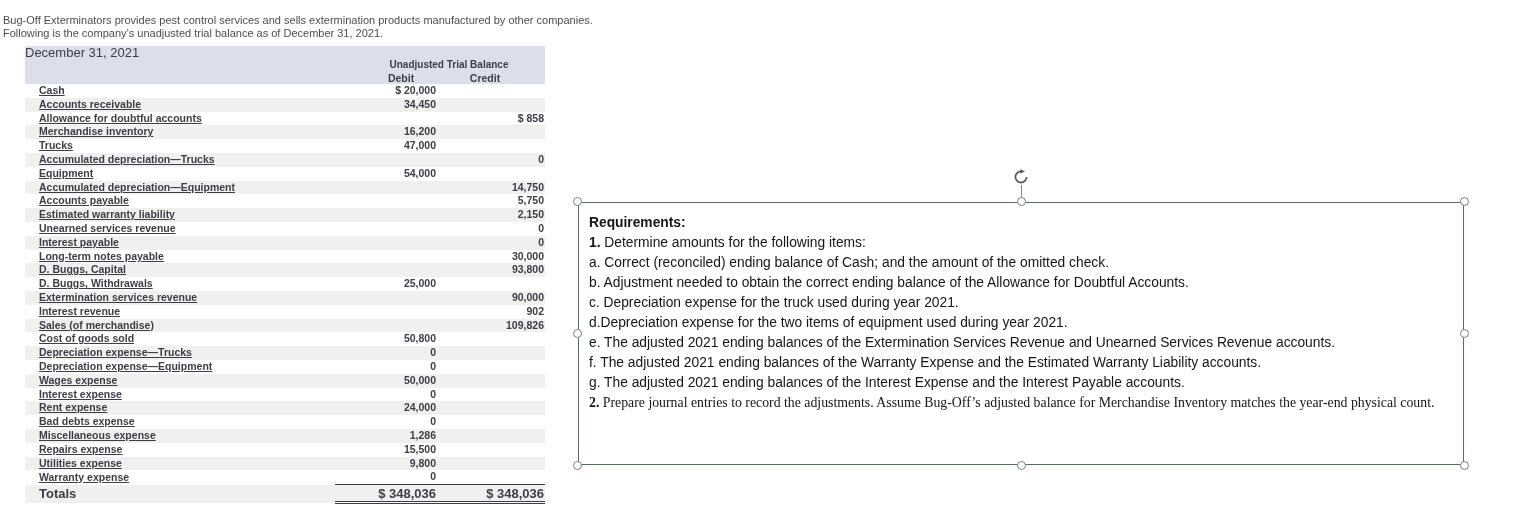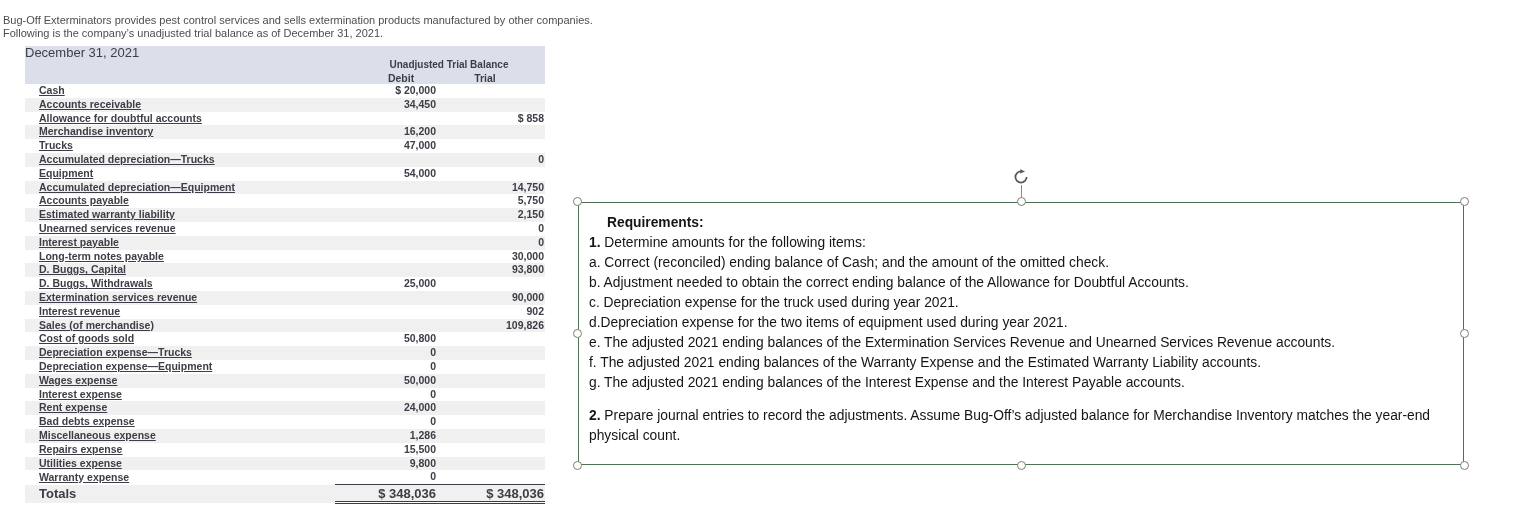--- a/index.html
+++ b/index.html
@@ -30,23 +30,23 @@
   tfoot tr{background:#f0f0f0;}
   tfoot td{font-size:13px;font-weight:700;height:16px;line-height:15px;}
   tfoot td.acct{padding-left:14px;}
   tfoot td.amt{text-align:right;padding-right:1px;border-top:1px solid #3d3d47;border-bottom:3px double #3d3d47;margin-top:8px;}
   
   .textbox{
     position:absolute;left:578px;top:202px;width:886px;height:263px;
     border:1.5px solid #4f7257;box-sizing:border-box;background:transparent;
   }
   .tb-content{padding:10px 8px 0 10px;font-size:13.8px;line-height:20px;color:#151515;}
-  .req-title{font-weight:700;margin-left:18px;}
+  .req-title{font-weight:700;}
   .req-line b{font-weight:700;}
-  .req-item2{margin-top:13px;}
+  .req-item2{font-family:Liberation Serif, serif;}
   
   .handle{
     position:absolute;width:9px;height:9px;background:#ffffff;border:1px solid #7d7d7d;
     border-radius:50%;box-sizing:border-box;z-index:3;
   }
   .h-tl{left:-6px;top:-6px;} .h-tm{left:calc(50% - 4.5px);top:-6px;} .h-tr{right:-6px;top:-6px;}
   .h-ml{left:-6px;top:calc(50% - 4.5px);} .h-mr{right:-6px;top:calc(50% - 4.5px);}
   .h-bl{left:-6px;bottom:-6px;} .h-bm{left:calc(50% - 4.5px);bottom:-6px;} .h-br{right:-6px;bottom:-6px;}
   .rot-stem{position:absolute;left:50%;top:-18px;width:1px;height:17px;background:#8a8a8a;z-index:2;}
   .rot-icon{position:absolute;left:calc(50% - 8px);top:-34px;width:16px;height:16px;z-index:3;}
@@ -70,21 +70,21 @@
       <tr class="h1">
         <th colspan="3">December 31, 2021</th>
       </tr>
       <tr class="h2">
         <th></th>
         <th colspan="2" class="span2">Unadjusted Trial Balance</th>
       </tr>
       <tr class="h3">
         <th></th>
         <th class="debit-h">Debit</th>
-        <th class="credit-h">Trial</th>
+        <th class="credit-h">Credit</th>
       </tr>
     </thead>
     <tbody id="tb-rows">
         <tr>
           <td class="acct">Cash</td>
           <td class="amt">$ 20,000</td>
           <td class="amt"></td>
         </tr>
         <tr>
           <td class="acct">Accounts receivable</td>

